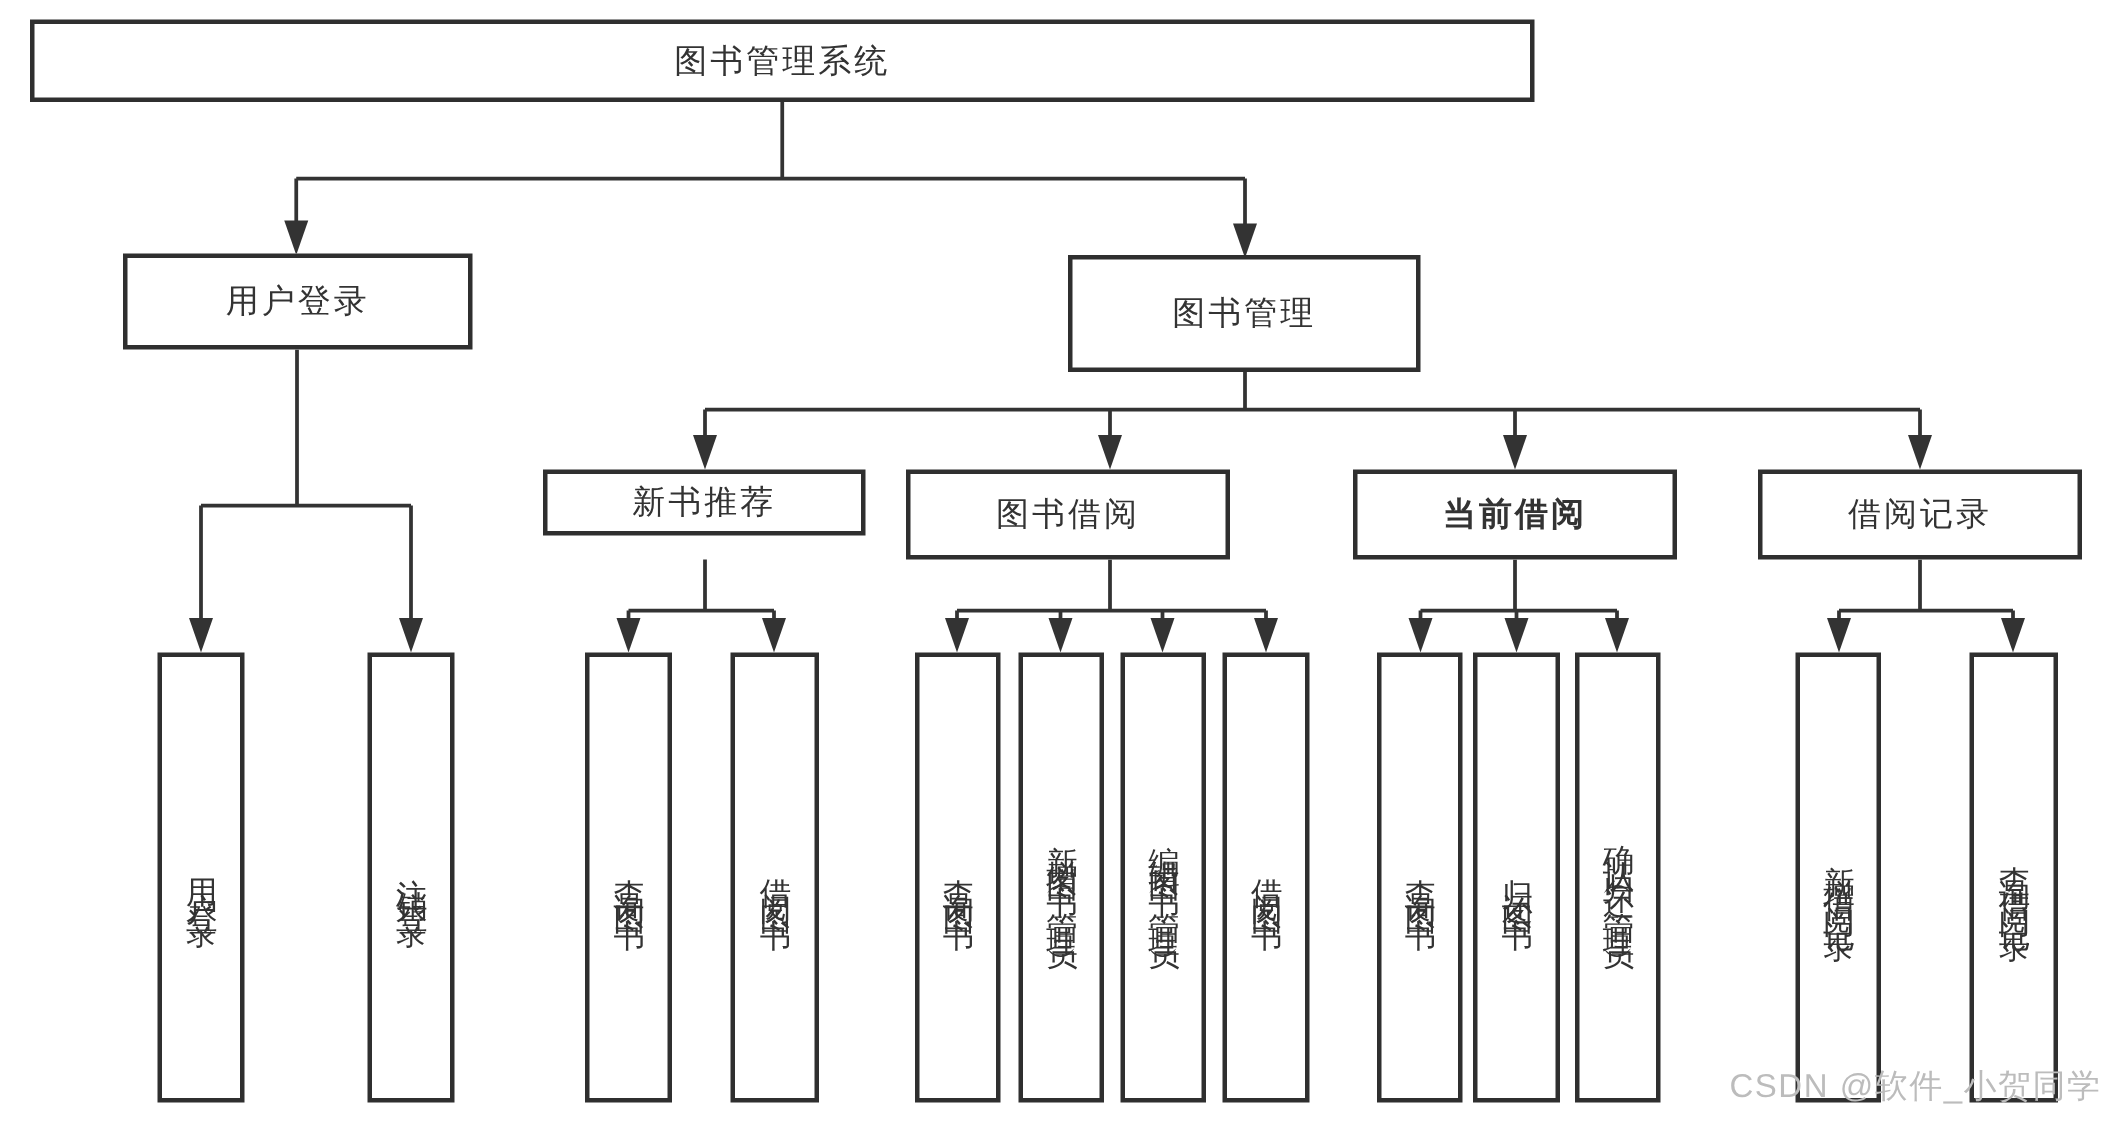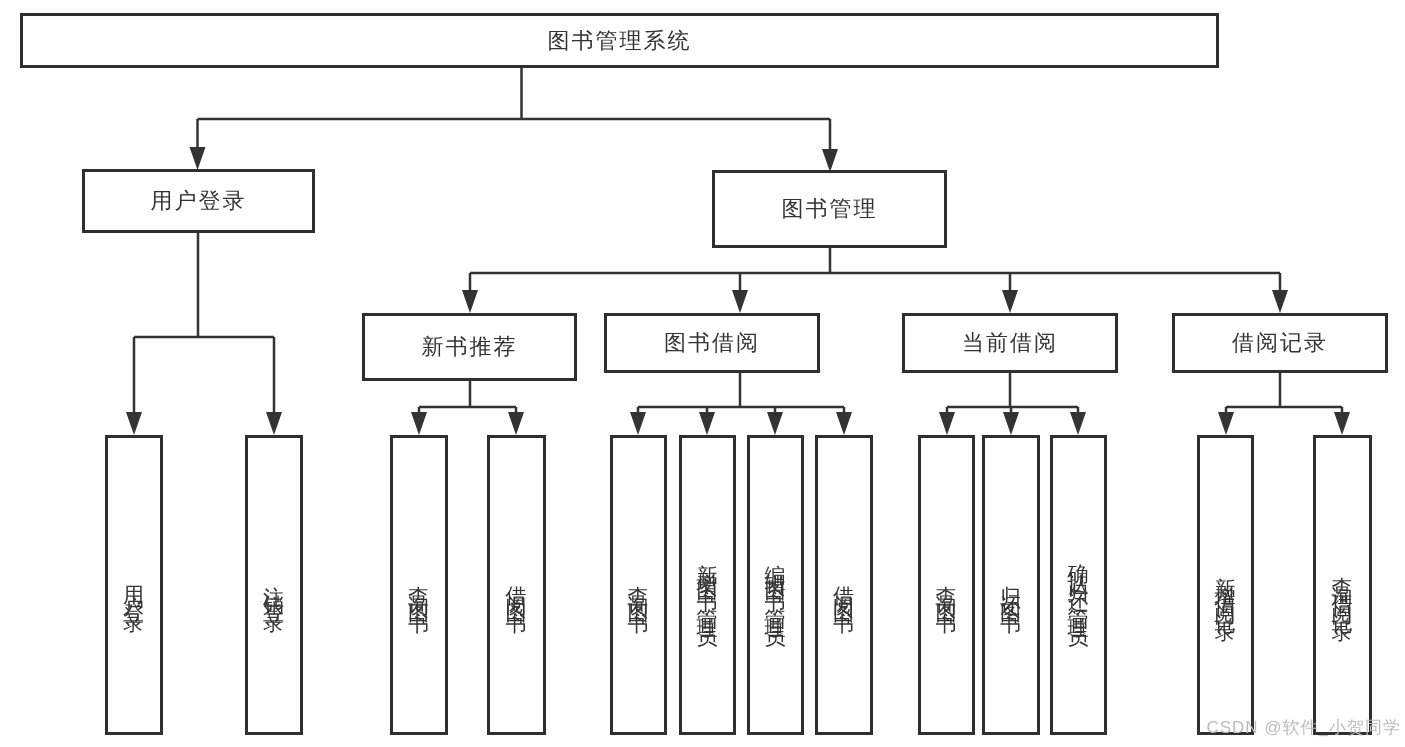--- a/index.html
+++ b/index.html
@@ -46,21 +46,21 @@
     text-orientation: mixed;
     font-size: 21px;
     letter-spacing: 9px;
     line-height: 1;
     padding-top: 4px;
   }
   .watermark {
     position: absolute;
     right: 4px;
     bottom: 8px;
-    font-size: 17px;
+    font-size: 22px;
     color: var(--watermark);
     letter-spacing: 1px;
     white-space: nowrap;
   }
 </style>
 </head>
 <body>
 
 <div class="stage">
 
@@ -89,28 +89,28 @@
       <polygon points="767,412 783,412 775,435"></polygon>
       <polygon points="836,412 852,412 844,435"></polygon>
       <polygon points="939,412 955,412 947,435"></polygon>
       <polygon points="1003,412 1019,412 1011,435"></polygon>
       <polygon points="1070,412 1086,412 1078,435"></polygon>
       <polygon points="1218,412 1234,412 1226,435"></polygon>
       <polygon points="1334,412 1350,412 1342,435"></polygon>
     </g>
   </svg>
 
-  <div class="node h" style="left:20px; top:13px; width:1199px; height:55px;">图书管理系统</div>
+  <div class="node h" style="left:20px; top:13px; width:1003px; height:55px;">图书管理系统</div>
 
   <div class="node h" style="left:82px; top:169px; width:233px; height:64px;">用户登录</div>
   <div class="node h" style="left:712px; top:170px; width:235px; height:78px;">图书管理</div>
 
-  <div class="node h" style="left:362px; top:313px; width:215px; height:68px;">新书推荐</div>
+  <div class="node h" style="left:362px; top:313px; width:215px; height:44px;">新书推荐</div>
   <div class="node h" style="left:604px; top:313px; width:216px; height:60px;">图书借阅</div>
-  <div class="node h" style="left:902px; top:313px; width:216px; height:60px;">当前借阅</div>
+  <div class="node h" style="left:902px; top:313px; width:216px; height:60px;font-weight:bold;">当前借阅</div>
   <div class="node h" style="left:1172px; top:313px; width:216px; height:60px;text-align:center;">借阅记录</div>
 
   <div class="node v" style="left:105px; top:435px; width:58px; height:300px;">用户登录</div>
   <div class="node v" style="left:245px; top:435px; width:58px; height:300px;">注销登录</div>
 
   <div class="node v" style="left:390px; top:435px; width:58px; height:300px;">查询图书</div>
   <div class="node v" style="left:487px; top:435px; width:59px; height:300px;">借阅图书</div>
 
   <div class="node v" style="left:610px; top:435px; width:57px; height:300px;">查询图书</div>
   <div class="node v" style="left:679px; top:435px; width:57px; height:300px;">新增图书（管理员）</div>

